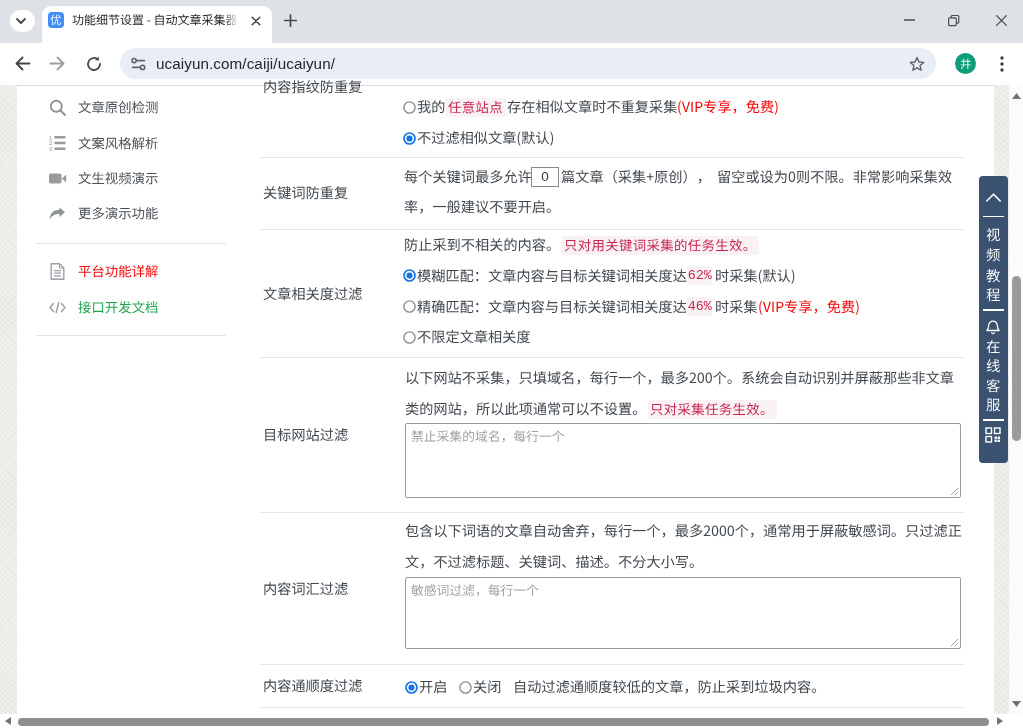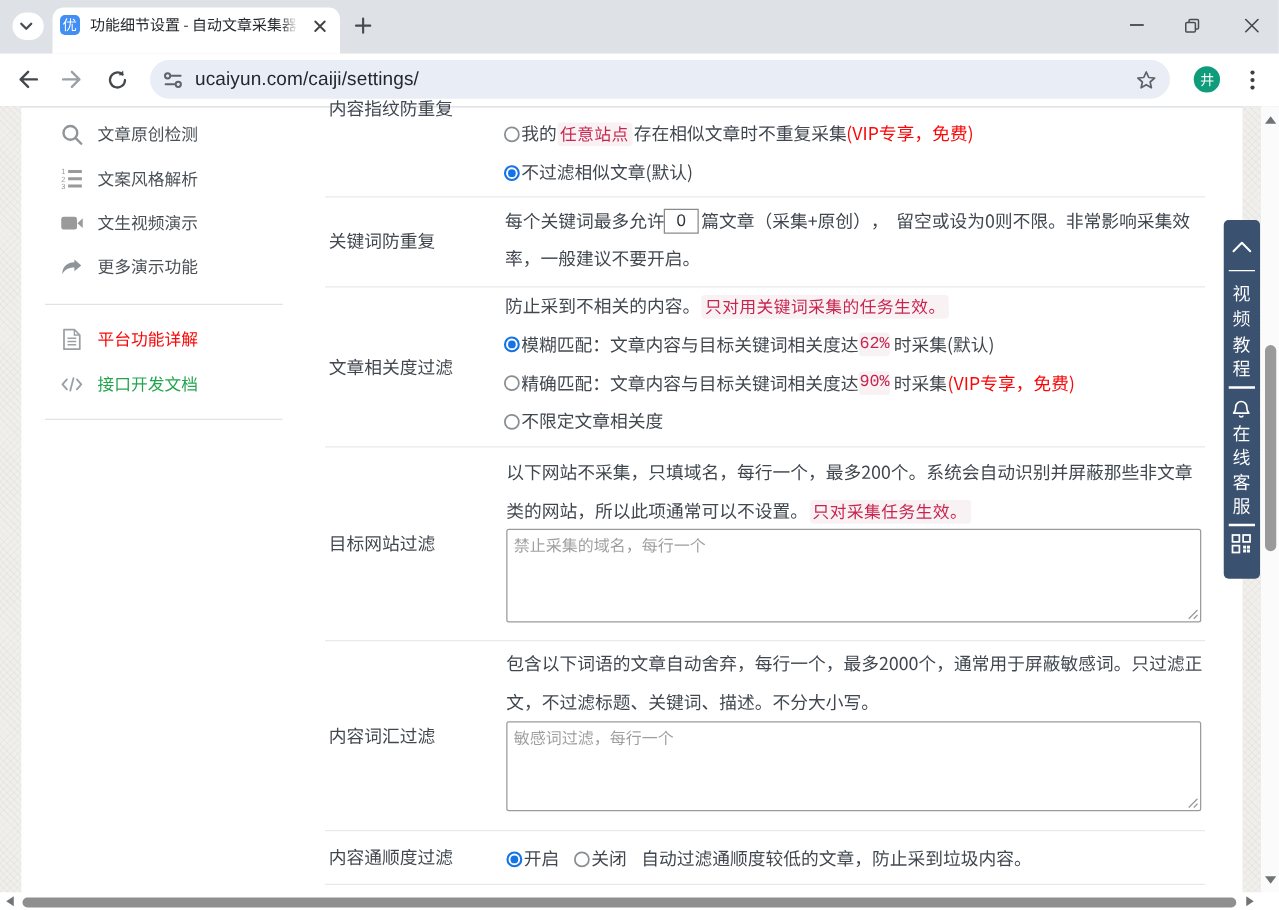--- a/index.html
+++ b/index.html
@@ -250,21 +250,21 @@
     <path d="M14 8 a6 6 0 1 1 -1.9 -4.4" stroke="#44484c" stroke-width="1.8" fill="none" stroke-linecap="round"></path>
     <path d="M12.6 0.4 v3.8 h-3.8 z" fill="#44484c"></path>
   </svg>
 <div style="position:absolute;left:119.6px;top:48.3px;width:816.4px;height:31.0px;background:#e9edf6;border-radius:15.5px"></div>
 <svg style="position:absolute;left:130px;top:55.5px;overflow:visible" width="17" height="16" viewBox="0 0 17 16">
     <circle cx="4.1" cy="4.6" r="2.1" stroke="#5f6368" stroke-width="1.6" fill="none"></circle>
     <path d="M7.4 4.6 H14.5" stroke="#5f6368" stroke-width="1.6" stroke-linecap="round"></path>
     <path d="M2.5 11.4 H9.3" stroke="#5f6368" stroke-width="1.6" stroke-linecap="round"></path>
     <circle cx="12.6" cy="11.4" r="2.1" stroke="#5f6368" stroke-width="1.6" fill="none"></circle>
   </svg>
-<div style="position:absolute;left:156px;top:48.3px;width:400px;height:31px;line-height:31px;font-family:'Liberation Sans',sans-serif;font-size:15.2px;color:#24282c;letter-spacing:0.1px">ucaiyun.com/caiji/settings/</div>
+<div style="position:absolute;left:156px;top:48.3px;width:400px;height:31px;line-height:31px;font-family:'Liberation Sans',sans-serif;font-size:15.2px;color:#24282c;letter-spacing:0.1px">ucaiyun.com/caiji/ucaiyun/</div>
 <svg style="position:absolute;left:908.5px;top:55.5px;overflow:visible" width="16" height="16" viewBox="0 0 16 16">
     <path d="M8 1.6 L10 6 L14.7 6.4 L11.1 9.6 L12.1 14.2 L8 11.8 L3.9 14.2 L4.9 9.6 L1.3 6.4 L6 6 Z" stroke="#5f6368" stroke-width="1.4" fill="none" stroke-linejoin="round"></path>
   </svg>
 <div style="position:absolute;left:955.3px;top:53.0px;width:21.0px;height:21.0px;background:#0f9c7a;border-radius:50%"></div>
 <div style="position:absolute;left:960.0px;top:53.5px;width:12px;height:20px">
     <svg width="11.5" height="20" viewBox="0 0 11.5 20" style="position:absolute;left:0;top:0;overflow:visible">
       <g fill="#ffffff" transform="translate(0,14.12) scale(0.01150,0.01150)">
         <use href="#g16"></use>
       </g>
     </svg>
@@ -708,21 +708,21 @@
         <use href="#g48" x="12000"></use>
         <use href="#g49" x="13000"></use>
         <use href="#g50" x="14000"></use>
         <use href="#g51" x="15000"></use>
         <use href="#g48" x="16000"></use>
         <use href="#g52" x="17000"></use>
         <use href="#g125" x="18000"></use>
       </g>
     </svg>
   </div>
-<div style="position:absolute;left:687.2px;top:297.1px;width:25.0px;height:19px;line-height:19px;background:#f9f2f4;border-radius:3px;font-family:'Liberation Mono',monospace;font-size:13.4px;color:#c7254e;text-align:center">90%</div>
+<div style="position:absolute;left:687.2px;top:297.1px;width:25.0px;height:19px;line-height:19px;background:#f9f2f4;border-radius:3px;font-family:'Liberation Mono',monospace;font-size:13.4px;color:#c7254e;text-align:center">46%</div>
 <div style="position:absolute;left:715.2px;top:295.6px;width:42.6px;height:22px">
     <svg width="42.6" height="22" viewBox="0 0 42.6 22" style="position:absolute;left:0;top:0;overflow:visible">
       <g fill="#40474f" transform="translate(0,16.08) scale(0.01420,0.01420)">
         <use href="#g70"></use>
         <use href="#g13" x="1000"></use>
         <use href="#g14" x="2000"></use>
       </g>
     </svg>
   </div>
 <div style="position:absolute;left:757.8px;top:295.6px;width:101.9px;height:22px">

